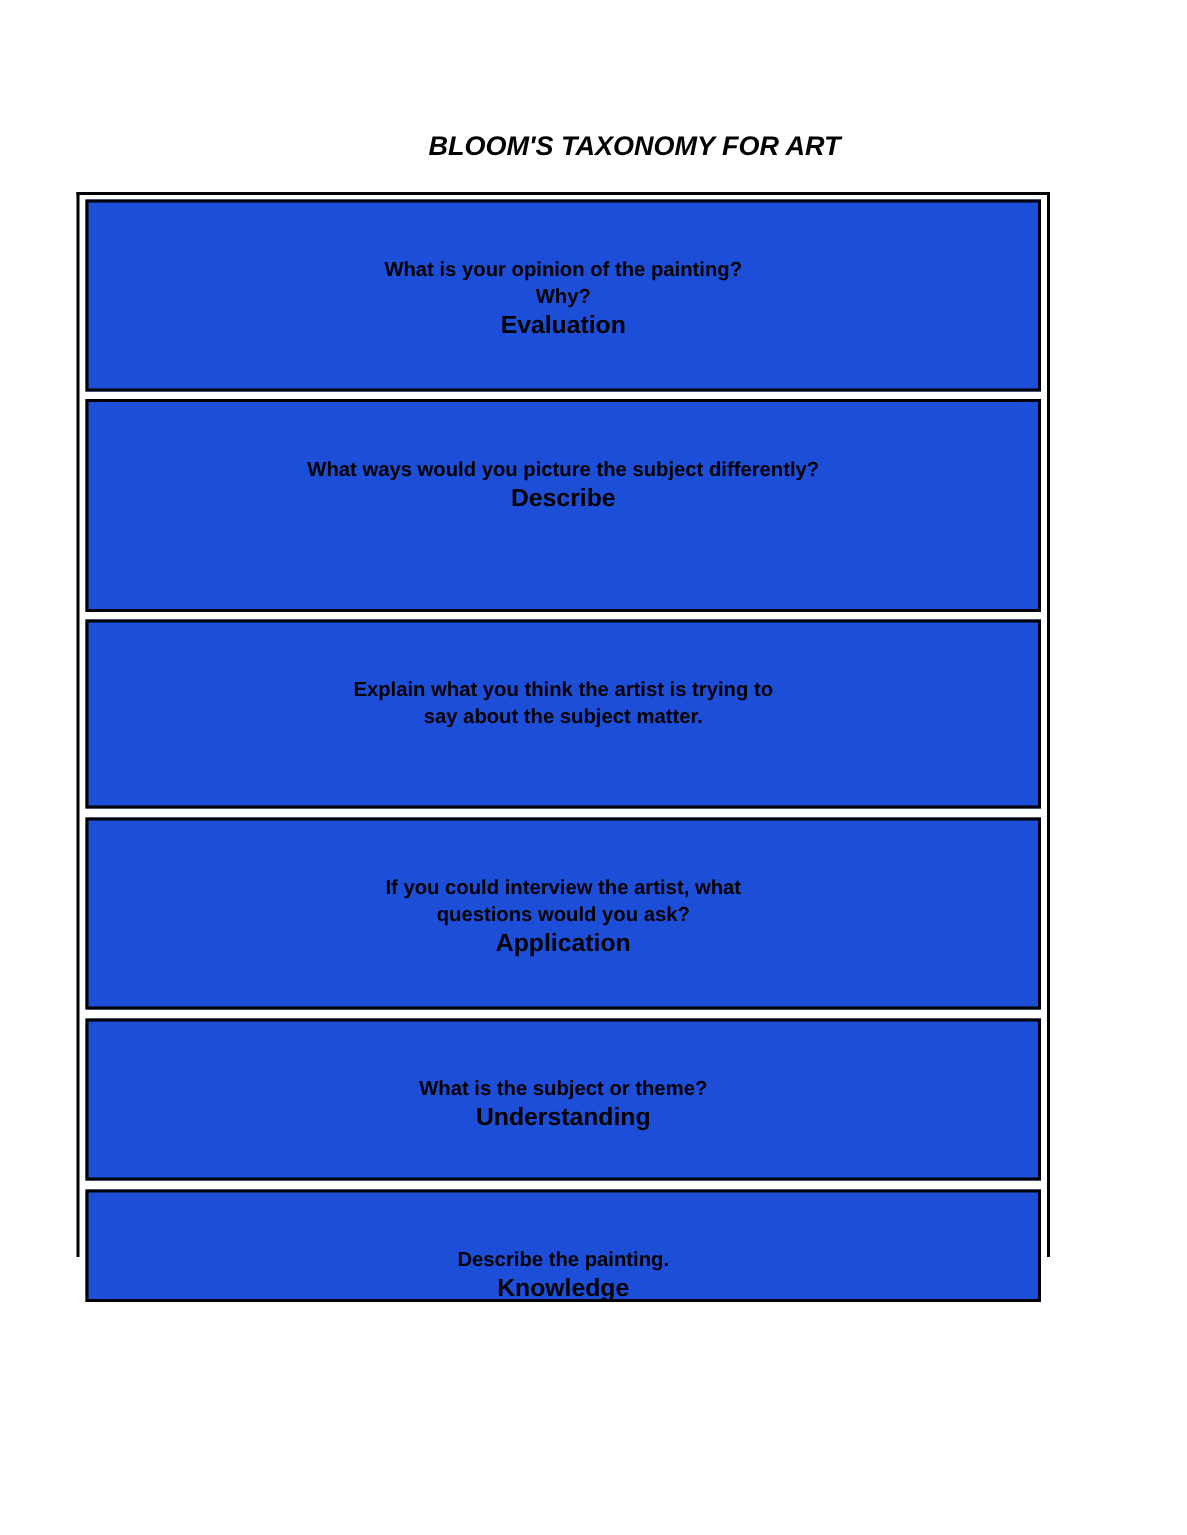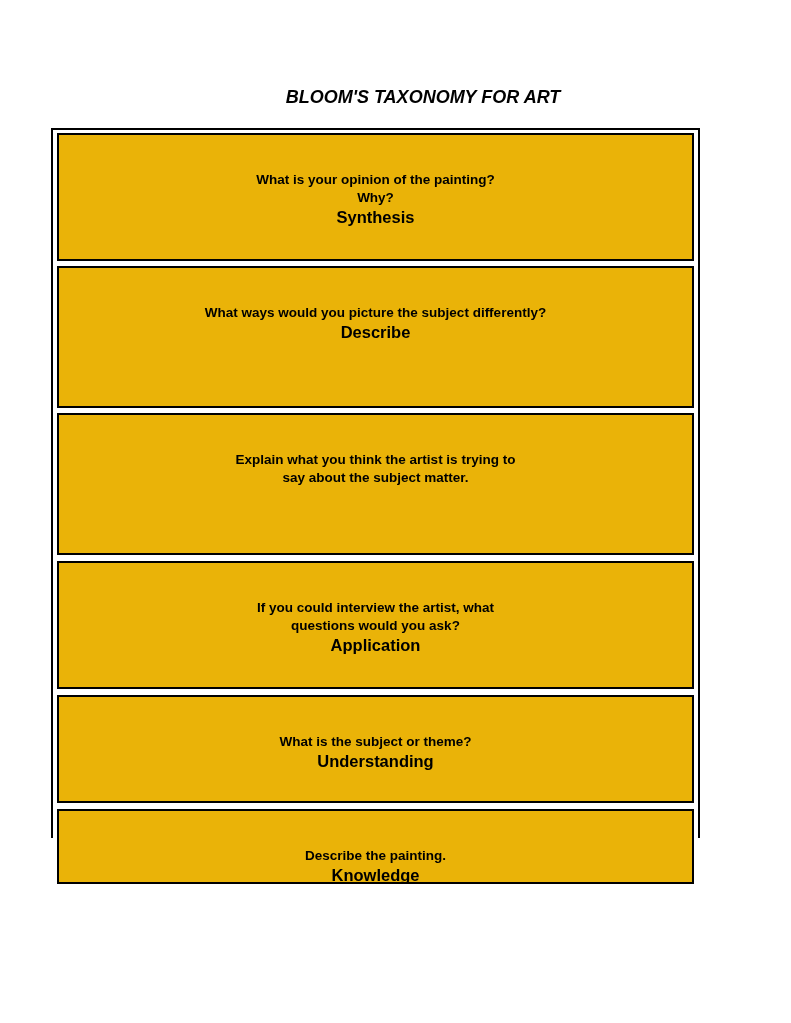--- a/index.html
+++ b/index.html
@@ -36,28 +36,28 @@
     box-sizing: border-box;
     border: 2px solid #000000;
     border-bottom: none;
     background: #ffffff;
   }
   section.level-box {
     box-sizing: border-box;
     width: 637px;
     margin-left: 4px;
     border: 2px solid #000000;
-    background: #eab308;
+    background: #1d4ed8;
     text-align: center;
     padding-top: 36px;
     overflow: hidden;
   }
   section.level-box:nth-of-type(1) { height: 128px; margin-top: 3px; margin-bottom: 5px; }
   section.level-box:nth-of-type(2) { height: 142px; margin-bottom: 5px; }
-  section.level-box:nth-of-type(3) { height: 142px; margin-bottom: 6px; }
+  section.level-box:nth-of-type(3) { height: 126px; margin-bottom: 6px; }
   section.level-box:nth-of-type(4) { height: 128px; margin-bottom: 6px; }
   section.level-box:nth-of-type(5) { height: 108px; margin-bottom: 6px; }
   section.level-box:nth-of-type(6) { height: 75px;  margin-bottom: 0; }
   .question {
     font-size: 13.5px;
     line-height: 18px;
     font-weight: bold;
     color: #000000;
   }
   .level-name {
@@ -68,21 +68,21 @@
   }
 </style>
 </head>
 <body>
 
 <div class="doc-title">BLOOM'S TAXONOMY FOR ART</div>
 
 <div class="frame">
   <section class="level-box">
     <div class="question">What is your opinion of the painting?<br>Why?</div>
-    <div class="level-name">Synthesis</div>
+    <div class="level-name">Evaluation</div>
   </section>
 
   <section class="level-box">
     <div class="question">What ways would you picture the subject differently?</div>
     <div class="level-name">Describe</div>
   </section>
 
   <section class="level-box">
     <div class="question">Explain what you think the artist is trying to<br>say about the subject matter.</div>
   </section>

